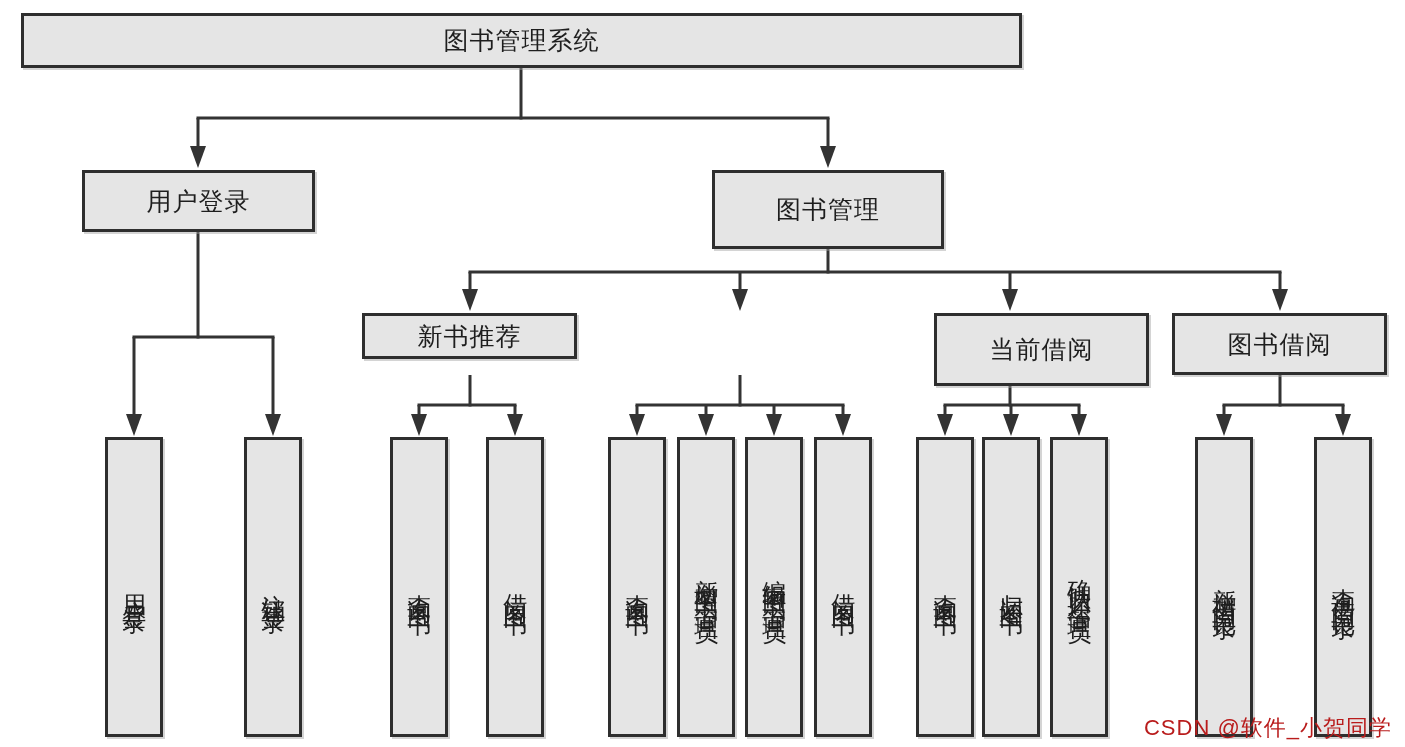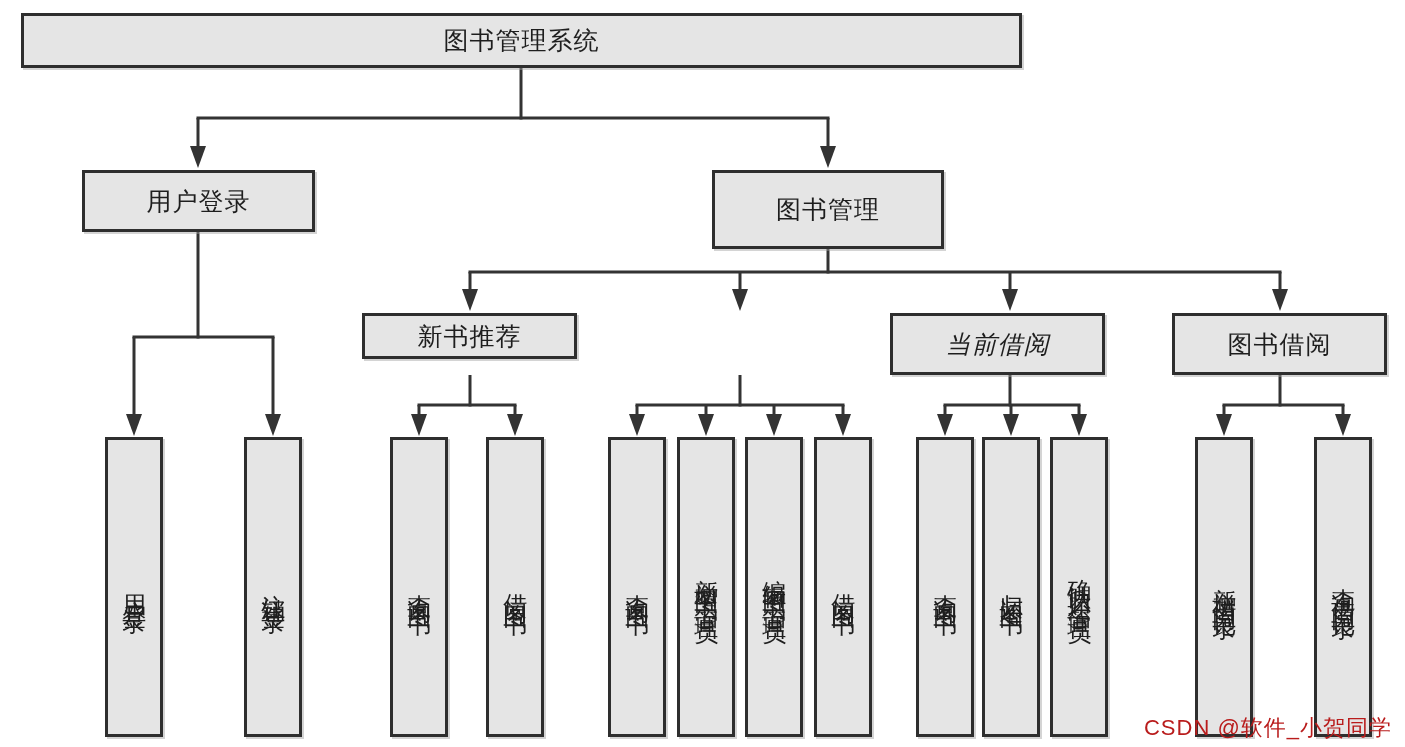--- a/index.html
+++ b/index.html
@@ -136,21 +136,21 @@
   <div class="node" style="left:82px; top:170px; width:233px; height:62px;">
     <span class="hlabel">用户登录</span>
   </div>
   <div class="node" style="left:712px; top:170px; width:232px; height:79px;">
     <span class="hlabel">图书管理</span>
   </div>
 
   <div class="node" style="left:362px; top:313px; width:215px; height:46px;">
     <span class="hlabel">新书推荐</span>
   </div>
-  <div class="node" style="left:890px; top:313px; width:215px; height:62px;font-style:italic;">
+  <div class="node" style="left:934px; top:313px; width:215px; height:73px;">
     <span class="hlabel">当前借阅</span>
   </div>
   <div class="node" style="left:1172px; top:313px; width:215px; height:62px;">
     <span class="hlabel">图书借阅</span>
   </div>
 
   <div class="node" style="left:105px; top:437px; width:58px; height:300px;">
     <span class="vlabel">用户登录</span>
   </div>
   <div class="node" style="left:244px; top:437px; width:58px; height:300px;">

